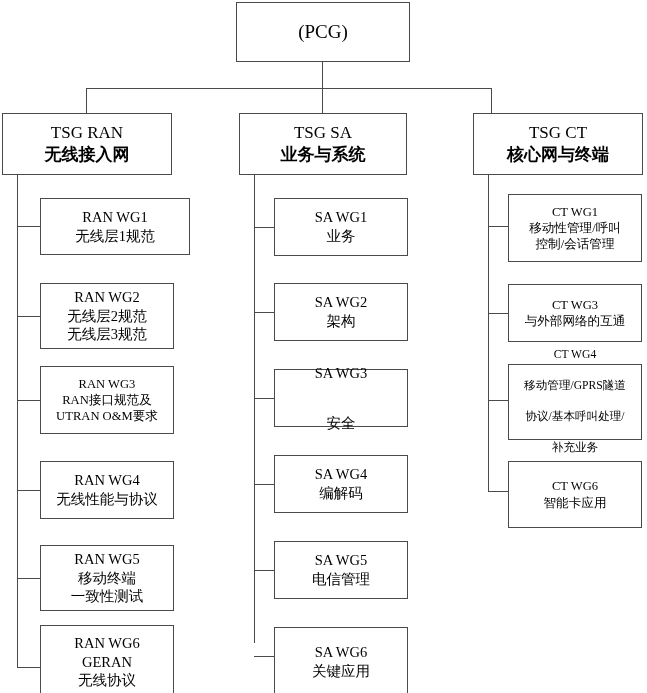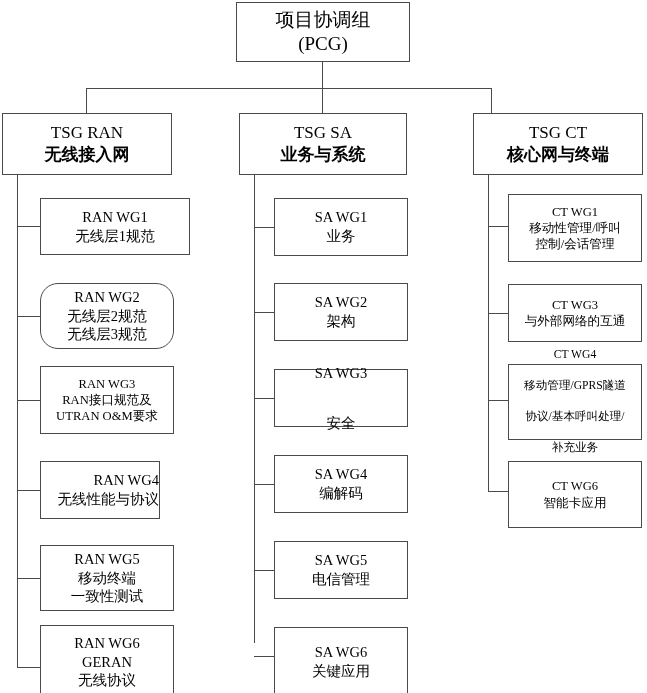--- a/index.html
+++ b/index.html
@@ -64,21 +64,20 @@
   .connector.h {
     height: 1.4px;
   }
 </style>
 </head>
 <body>
 
 <div id="chart-root">
 
   <div class="node root-node" style="left:236px; top:2px; width:174px; height:60px;">
-    <span class="line">项目协调组</span>
     <span class="line">(PCG)</span>
   </div>
 
   <div class="connector v" style="left:322px; top:62px; height:26px;"></div>
   <div class="connector h" style="left:86px; top:88px; width:406px;"></div>
   <div class="connector v" style="left:86px; top:88px; height:25px;"></div>
   <div class="connector v" style="left:322px; top:88px; height:25px;"></div>
   <div class="connector v" style="left:491px; top:88px; height:25px;"></div>
 
   <div class="node tsg-node" style="left:2px; top:113px; width:170px; height:62px;">
@@ -87,35 +86,35 @@
   </div>
   <div class="connector v" style="left:17px; top:175px; height:493px;"></div>
 
   <div class="connector h" style="left:17px; top:226px; width:24px;"></div>
   <div class="node wg-node" style="left:40px; top:198px; width:150px; height:57px;">
     <span class="line">RAN WG1</span>
     <span class="line">无线层1规范</span>
   </div>
 
   <div class="connector h" style="left:17px; top:316px; width:24px;"></div>
-  <div class="node wg-node" style="left:40px; top:283px; width:134px; height:66px;border-radius:18px;">
+  <div class="node wg-node" style="left:40px; top:283px; width:134px; height:66px;">
     <span class="line">RAN WG2</span>
     <span class="line">无线层2规范</span>
     <span class="line">无线层3规范</span>
   </div>
 
   <div class="connector h" style="left:17px; top:400px; width:24px;"></div>
   <div class="node wg-node small" style="left:40px; top:366px; width:134px; height:68px;">
     <span class="line">RAN WG3</span>
     <span class="line">RAN接口规范及</span>
     <span class="line">UTRAN O&amp;M要求</span>
   </div>
 
   <div class="connector h" style="left:17px; top:490px; width:24px;"></div>
-  <div class="node wg-node" style="left:40px; top:461px; width:120px; height:58px;align-items:flex-end;">
+  <div class="node wg-node" style="left:40px; top:461px; width:134px; height:58px;">
     <span class="line">RAN WG4</span>
     <span class="line">无线性能与协议</span>
   </div>
 
   <div class="connector h" style="left:17px; top:578px; width:24px;"></div>
   <div class="node wg-node" style="left:40px; top:545px; width:134px; height:66px;">
     <span class="line">RAN WG5</span>
     <span class="line">移动终端</span>
     <span class="line">一致性测试</span>
   </div>

